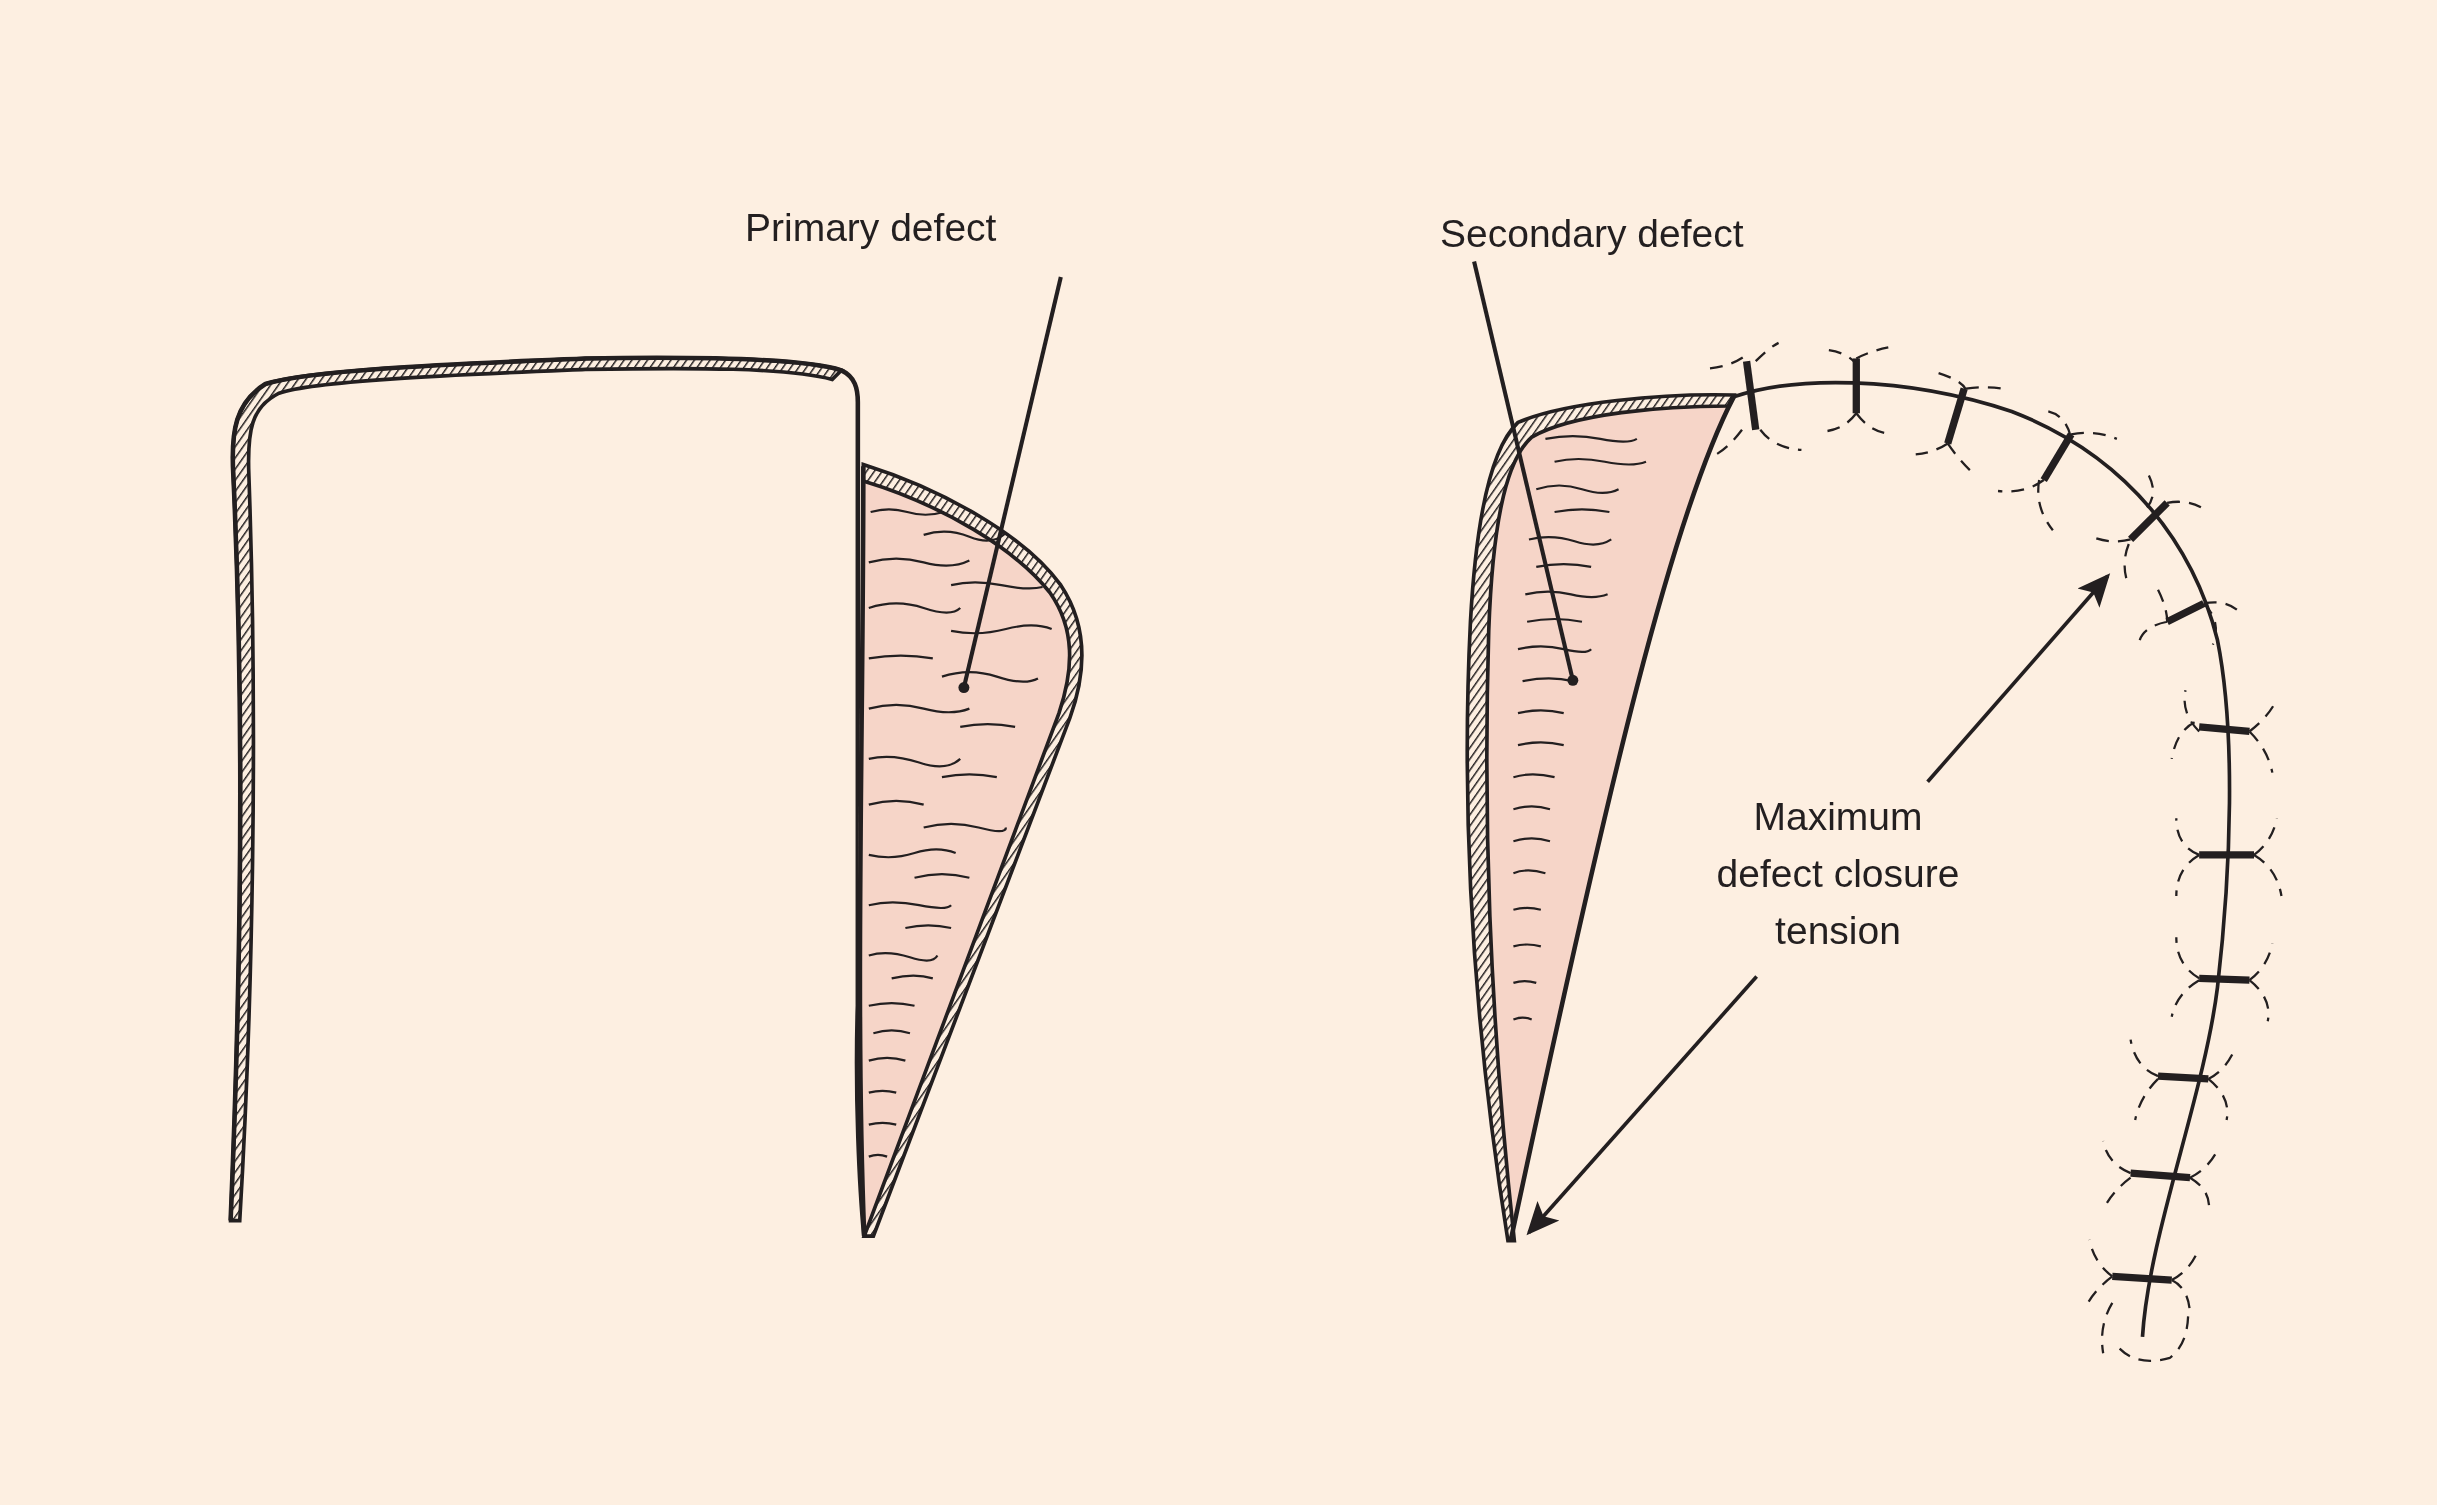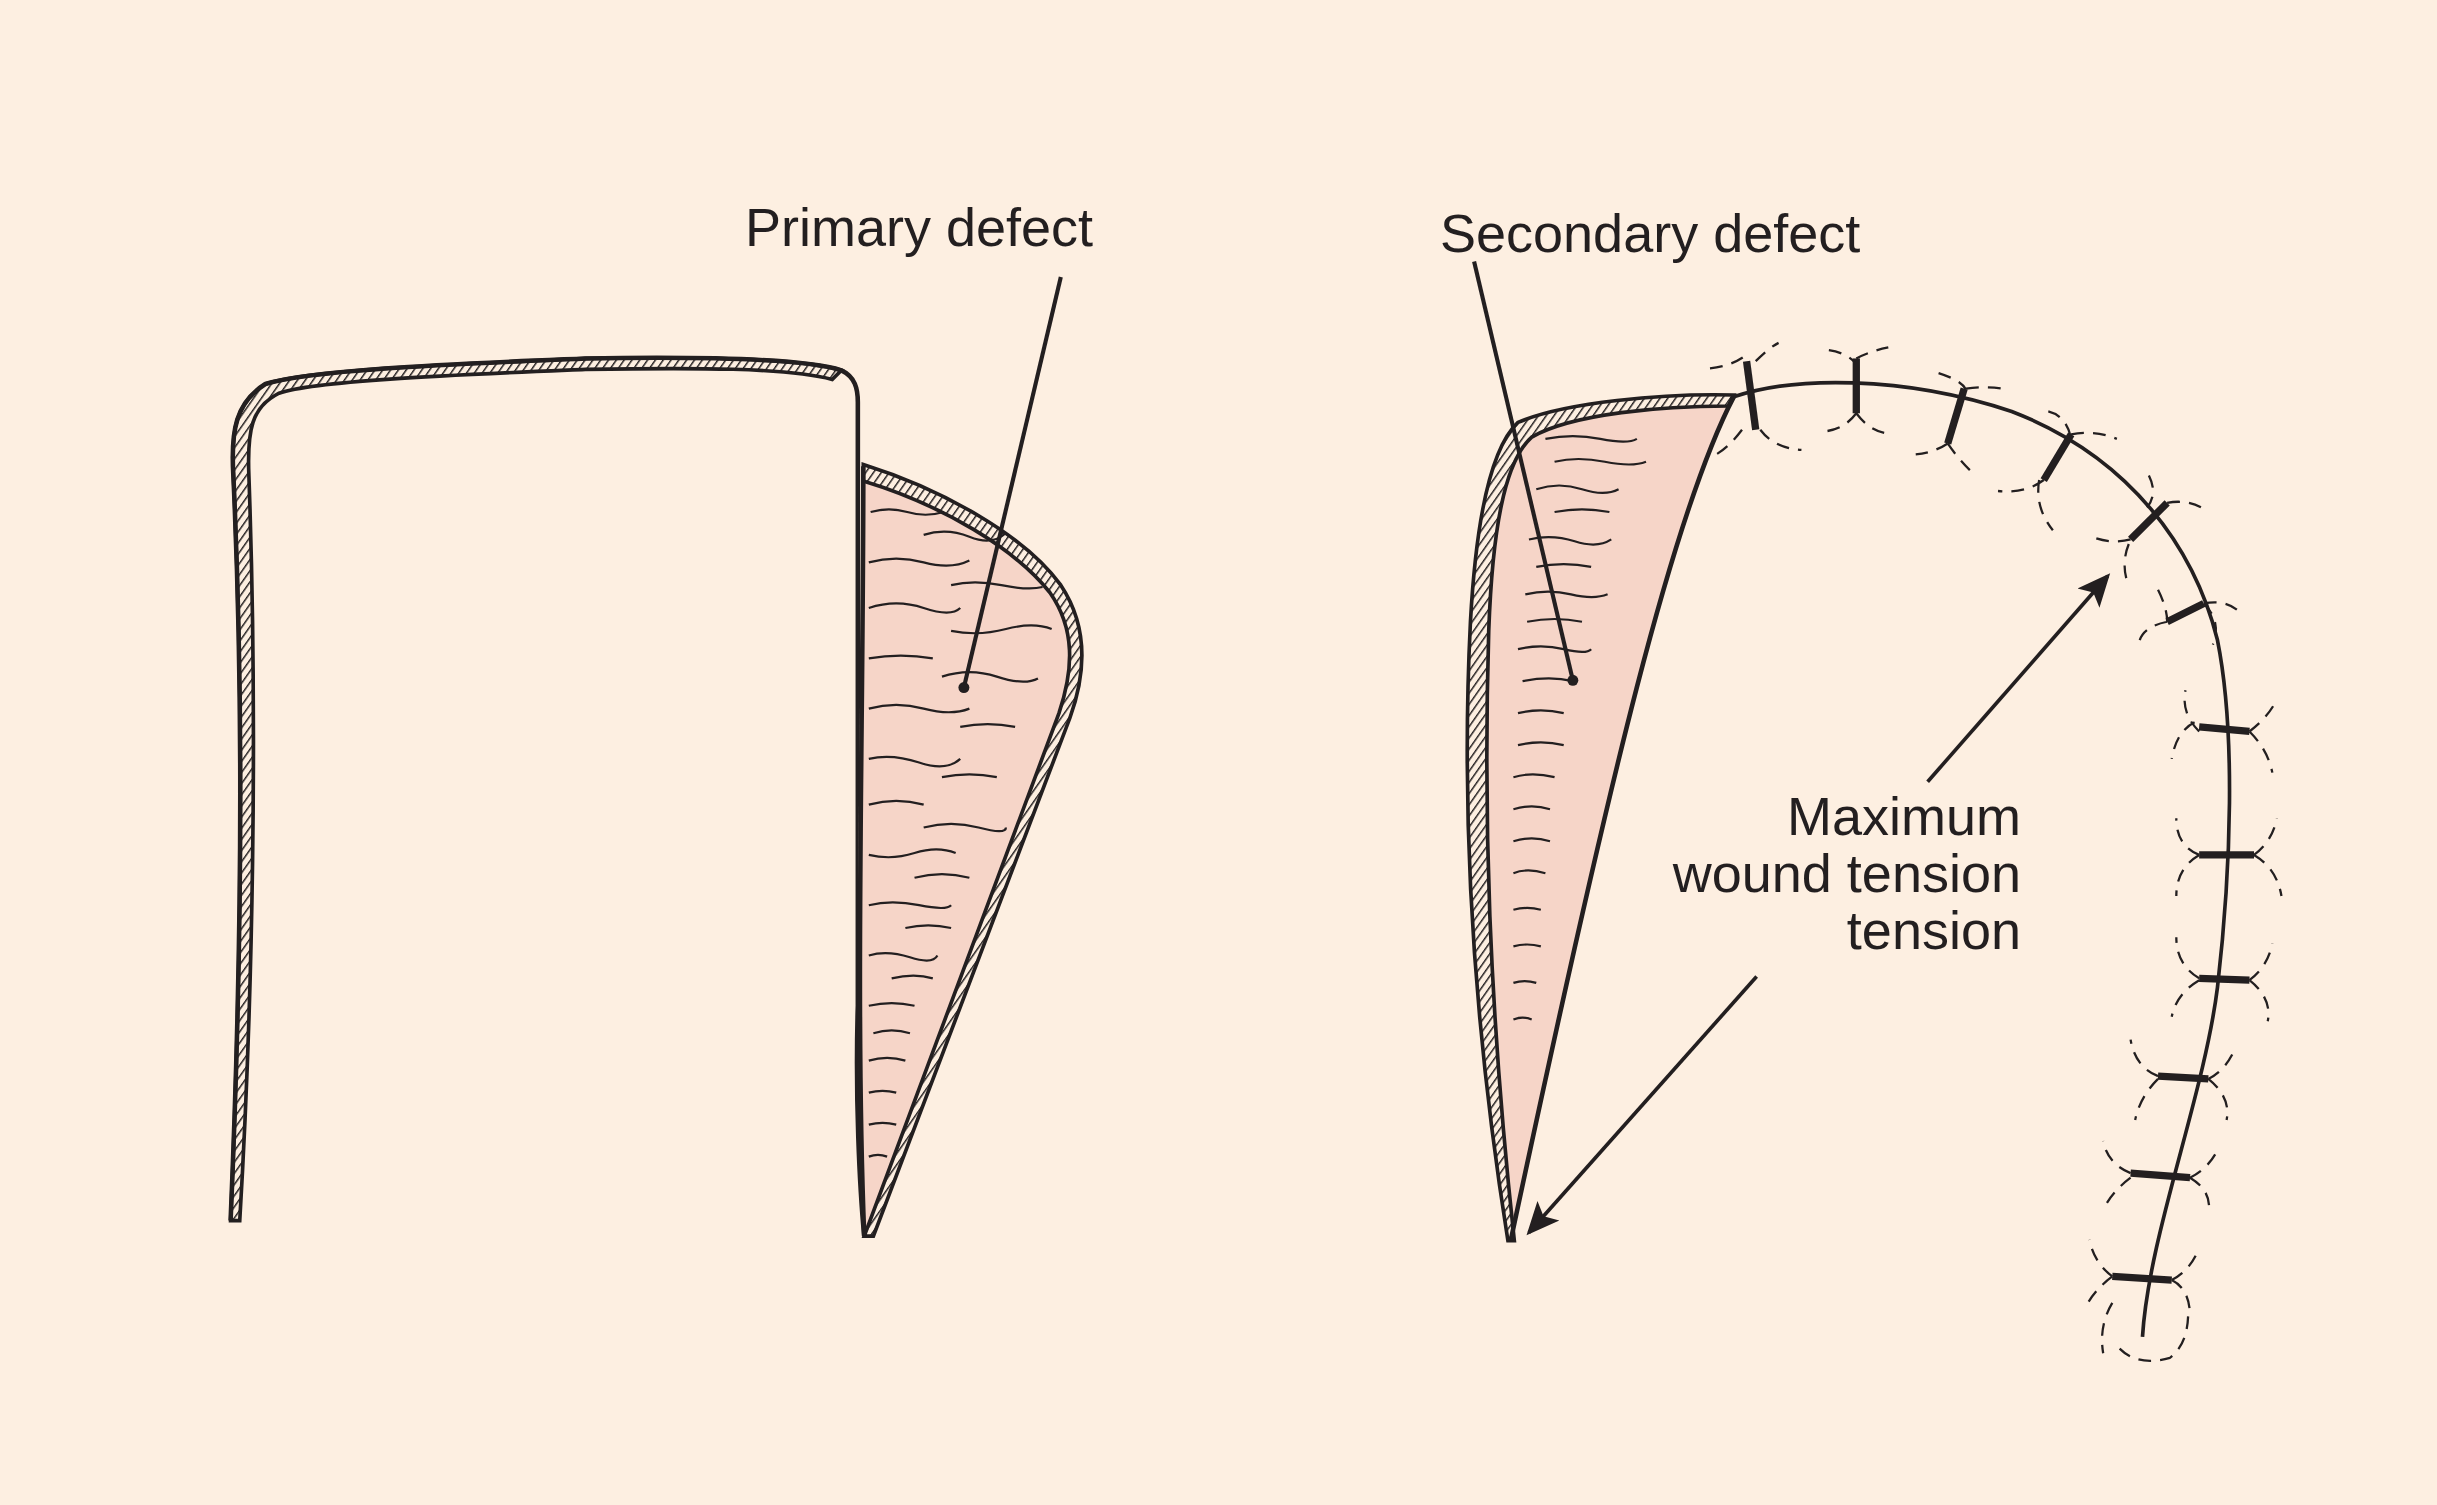--- a/index.html
+++ b/index.html
@@ -4,22 +4,22 @@
 <style>
   html, body { margin: 0; padding: 0; }
   body {
     width: 2438px; height: 1505px; overflow: hidden;
     background: #FDEFE1;
     font-family: "Liberation Sans", sans-serif;
   }
   #stage { position: relative; width: 2438px; height: 1505px; }
   svg#drawing { position: absolute; left: 0; top: 0; }
   .label {
-    position: absolute; color: #231F20; font-size: 54px; line-height: 57px;
-    text-align: right; white-space: nowrap;
+    position: absolute; color: #231F20; font-size: 39px; line-height: 57px;
+    text-align: center; white-space: nowrap;
   }
   #lbl-primary { left: 745px; top: 199px; }
   #lbl-secondary { left: 1440px; top: 205px; }
   #lbl-tension { left: 1655px; top: 788px; width: 366px; }
   #lbl-tension span { display: block; }
 </style>
 </head>
 <body>
 
 <div id="stage">
@@ -159,17 +159,17 @@
     </g>
 
     <line x1="2108" y1="855" x2="2305" y2="630" stroke="#231F20" stroke-width="4" marker-end="url(#arrowhead)"></line>
     <line x1="1921" y1="1068" x2="1672" y2="1348" stroke="#231F20" stroke-width="4" marker-end="url(#arrowhead)"></line>
   </svg>
 
   <div class="label" id="lbl-primary">Primary defect</div>
   <div class="label" id="lbl-secondary">Secondary defect</div>
   <div class="label" id="lbl-tension">
     <span>Maximum</span>
-    <span>wound tension</span>
+    <span>defect closure</span>
     <span>tension</span>
   </div>
 </div>
 
 
 </body></html>

